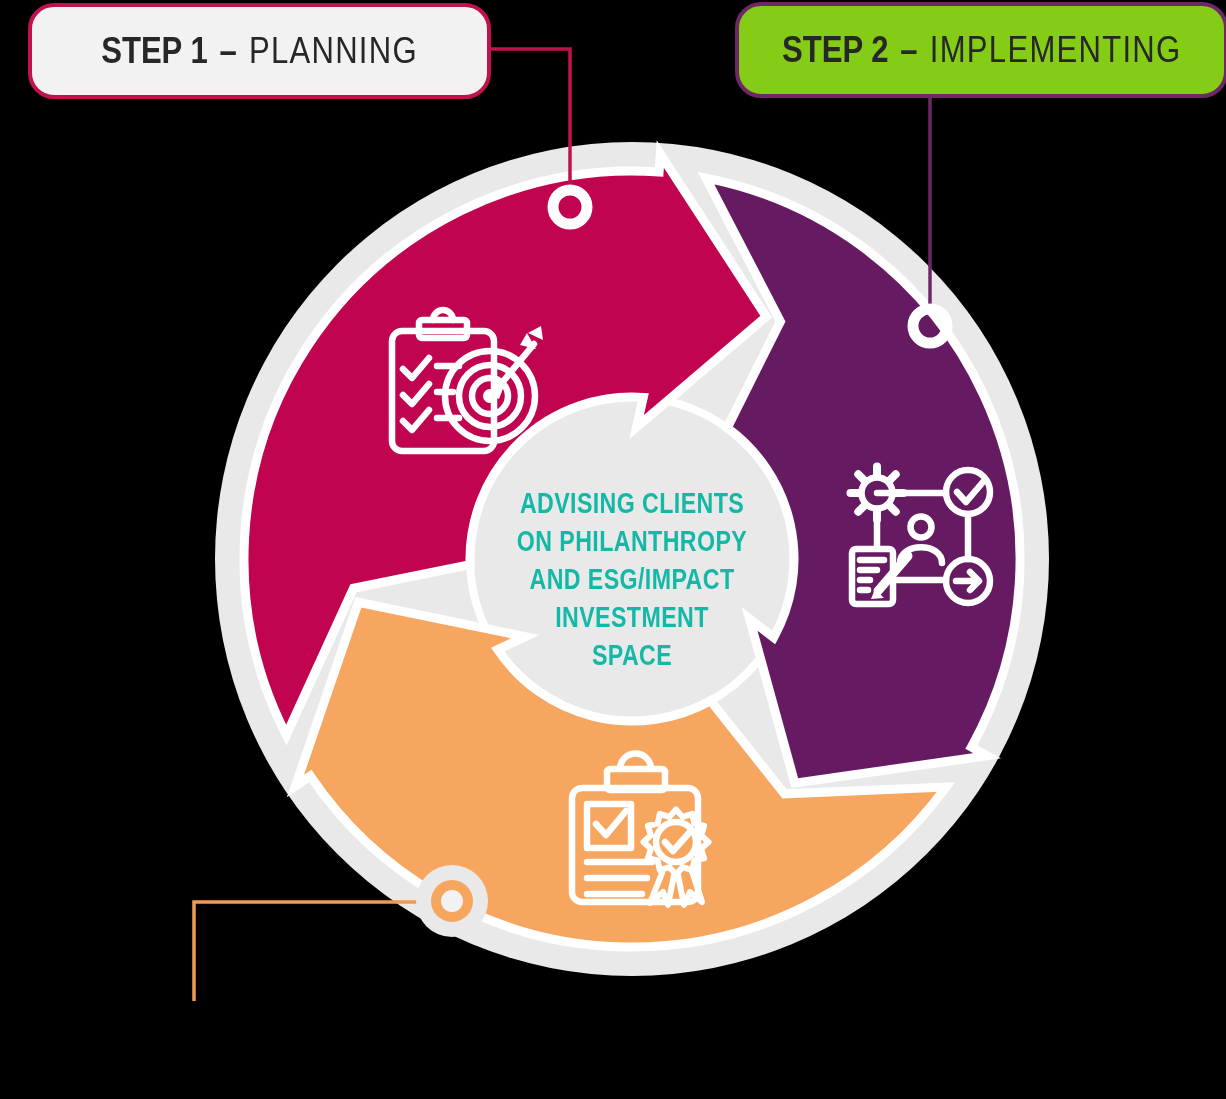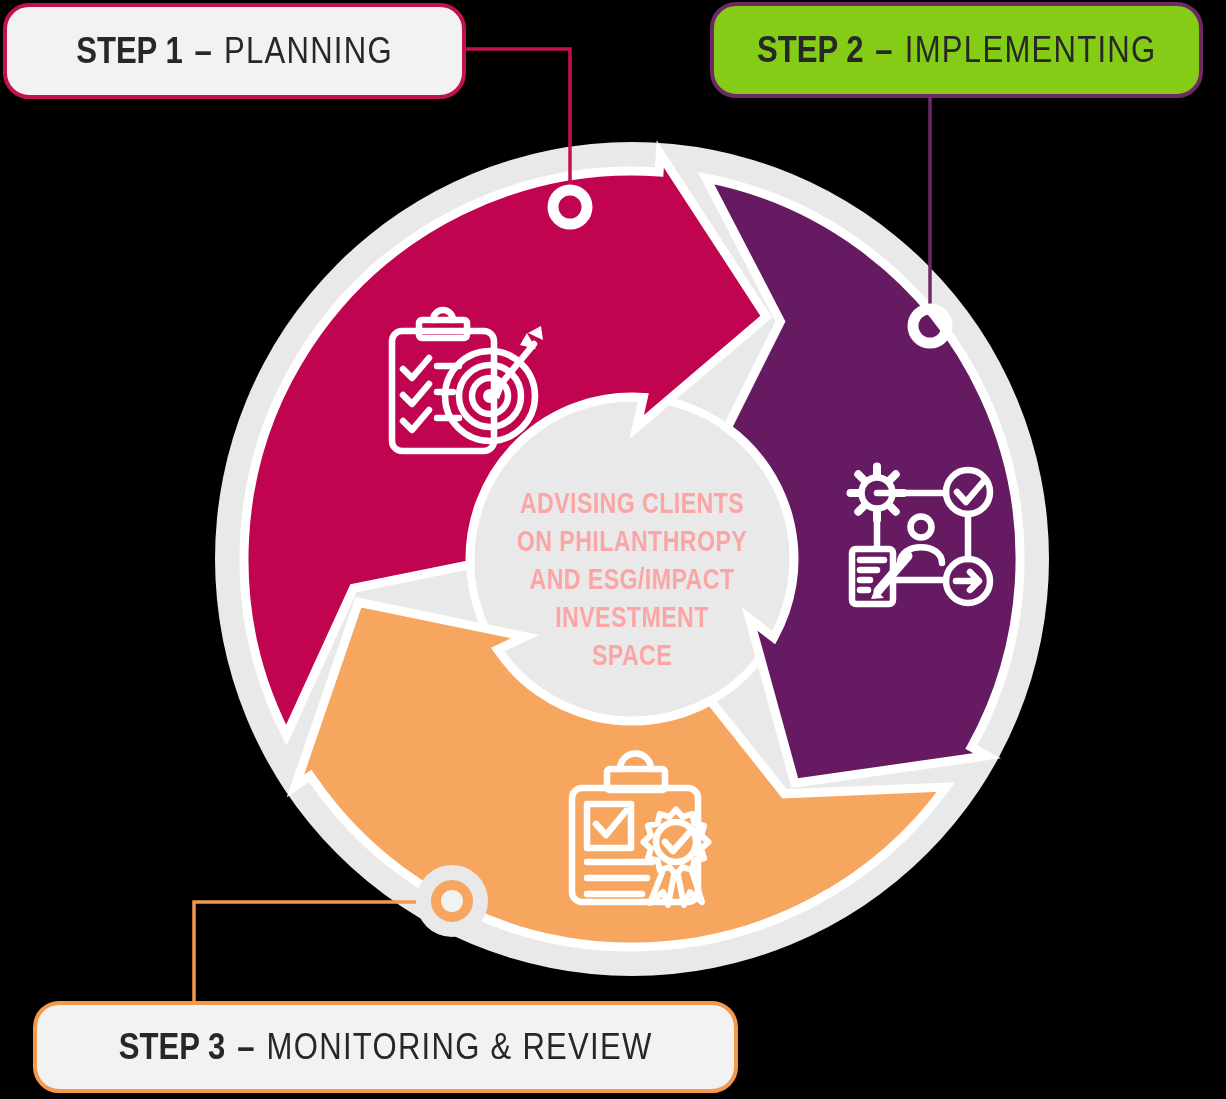--- a/index.html
+++ b/index.html
@@ -6,21 +6,21 @@
   body{
     width:1226px;height:1099px;position:relative;overflow:hidden;
     background:#000;
     font-family:"Liberation Sans", sans-serif;
   }
   .stage{position:absolute;inset:0;width:1226px;height:1099px;}
   #cycle-svg{position:absolute;left:0;top:0;}
   .step-box{
     position:absolute;box-sizing:border-box;
     background:#F2F2F2;border:4px solid #999;border-radius:26px;
-    display:flex;align-items:center;justify-content:center;
+    display:flex;align-items:center;justify-content:center;margin-left:25px;
   }
   #box1{left:3px;top:3px;width:463px;height:96px;}
   #box2{left:710px;top:2px;width:493px;height:96px;}
   #box3{left:33px;top:1001px;width:705px;height:92px;}
   .cond{
     display:inline-block;transform:scaleX(.84);transform-origin:center;
     white-space:nowrap;font-size:37px;color:#272727;letter-spacing:.5px;
   }
   .step-lab{font-weight:700;letter-spacing:0;}
   .dash{font-weight:700;margin:0 14px;}
@@ -123,26 +123,21 @@
       <span class="step-lab">STEP 1</span><span class="dash">–</span><span class="step-name">PLANNING</span>
     </span>
   </div>
 
   <div class="step-box" id="box2" style="border-color: rgb(110, 40, 102); background: #84cc16; color: rgb(39, 39, 39);">
     <span class="cond">
       <span class="step-lab">STEP 2</span><span class="dash">–</span><span class="step-name">IMPLEMENTING</span>
     </span>
   </div>
 
-  <div class="step-box" id="box3" style="border-color: rgb(242, 153, 78); background: rgb(242, 242, 242); color: rgb(39, 39, 39);">
-    <span class="cond">
-      <span class="step-lab">STEP 3</span><span class="dash">–</span><span class="step-name">MONITORING &amp; REVIEW</span>
-    </span>
-  </div>
 
-  <div class="center-text" style="color: #fca5a5;">
+  <div class="center-text" style="color: #14b8a6;">
     <span>ADVISING CLIENTS</span>
     <span>ON PHILANTHROPY</span>
     <span>AND ESG/IMPACT</span>
     <span>INVESTMENT</span>
     <span>SPACE</span>
   </div>
 </div>
 
 </body></html>

